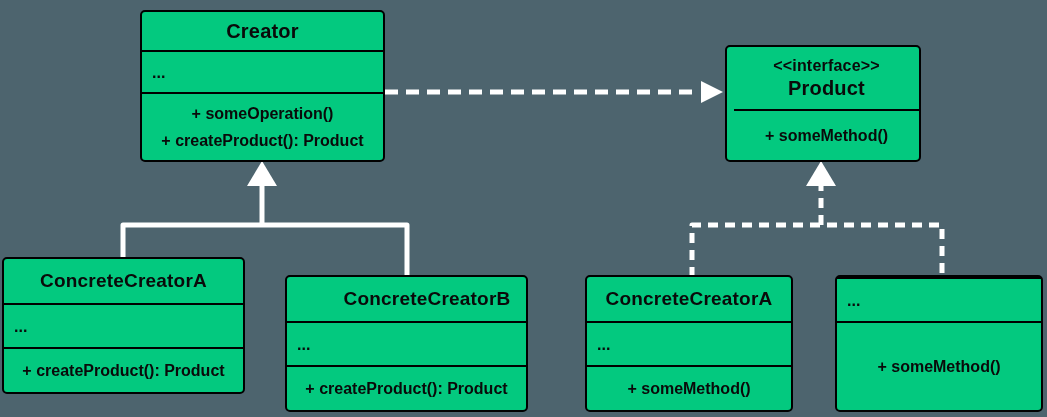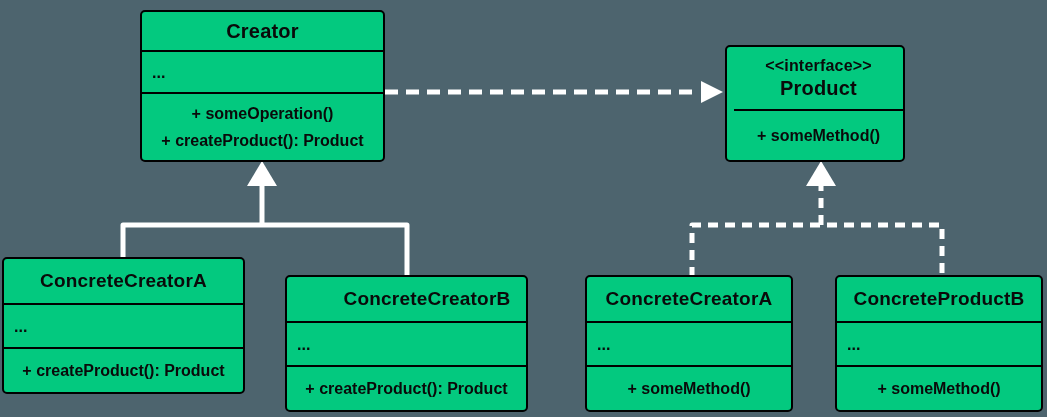--- a/index.html
+++ b/index.html
@@ -110,21 +110,21 @@
     <div class="box-title" style="height:38px;">Creator</div>
     <div class="box-section" style="height:42px;">
       <span class="method-line">...</span>
     </div>
     <div class="box-section grow">
       <div class="method-line">+ someOperation()</div>
       <div class="method-line">+ createProduct(): Product</div>
     </div>
   </div>
 
-  <div class="uml-box" style="left:725px; top:45px; width:180px; height:117px;padding-left:7px;">
+  <div class="uml-box" style="left:725px; top:45px; width:196px; height:117px;padding-left:7px;">
     <div class="box-title" style="height:62px;">
       <span class="stereotype">&lt;&lt;interface&gt;&gt;</span>
       <span>Product</span>
     </div>
     <div class="box-section grow">
       <div class="method-line">+ someMethod()</div>
     </div>
   </div>
 
   <div class="uml-box" style="left:2px; top:257px; width:243px; height:137px;">
@@ -151,21 +151,20 @@
     <div class="box-title small-title" style="height:44px;">ConcreteCreatorA</div>
     <div class="box-section" style="height:44px;">
       <span class="method-line">...</span>
     </div>
     <div class="box-section grow">
       <div class="method-line">+ someMethod()</div>
     </div>
   </div>
 
   <div class="uml-box" style="left:835px; top:275px; width:208px; height:137px;">
-    <div class="box-title small-title" style="height:44px;">ConcreteProductB</div>
     <div class="box-section" style="height:44px;">
       <span class="method-line">...</span>
     </div>
     <div class="box-section grow">
       <div class="method-line">+ someMethod()</div>
     </div>
   </div>
 
 </div>
 

